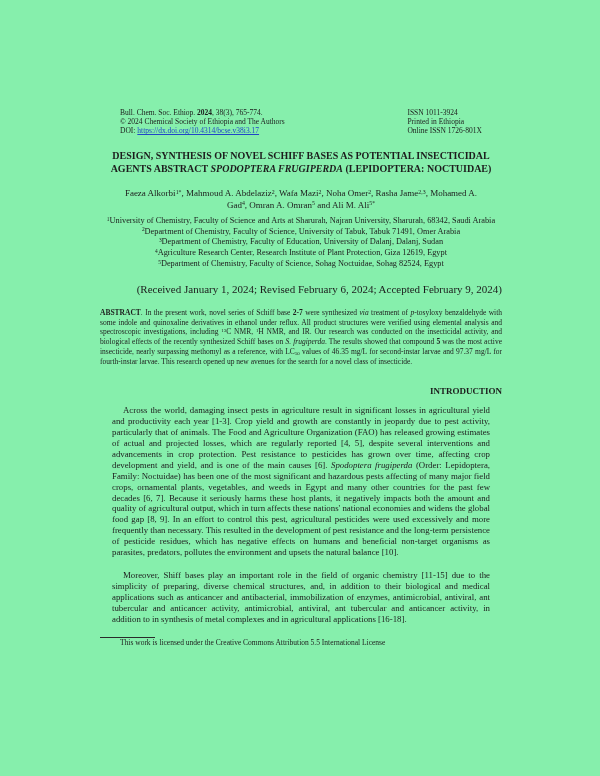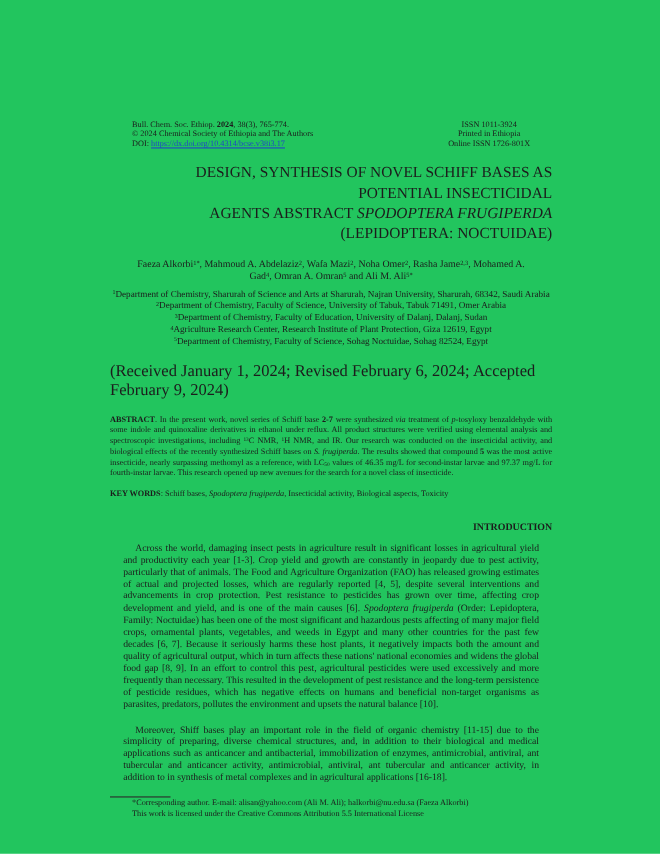--- a/index.html
+++ b/index.html
@@ -2,43 +2,43 @@
 <html><head>
 <meta charset="utf-8">
 <style>
   html, body { margin: 0; padding: 0; }
   body {
     width: 600px; height: 776px; overflow: hidden;
     background: #ffffff;
     color: #1c1c1c;
     font-family: "Liberation Serif", serif;
   }
-  .page { position: relative; width: 600px; height: 776px; background: #22c55e; }
+  .page { position: relative; width: 600px; height: 776px; background: #86efac; }
   .content { padding: 108px 98px 0 100px; }
 
   .header {
     display: flex; justify-content: space-between; align-items: flex-start;
     margin: 0 20px; font-size: 7.5px; line-height: 1.22;
   }
-  .header-right { text-align: center; }
+  .header-right { text-align: left; }
   .link { text-decoration: underline; cursor: pointer; }
 
   .title {
-    margin: 14px 0 0 0; text-align: right;
-    font-size: 14px; font-weight: normal; line-height: 1.3;
+    margin: 14px 0 0 0; text-align: center;
+    font-size: 10px; font-weight: bold; line-height: 1.3;
   }
   .authors {
     margin-top: 13px; text-align: center;
     font-size: 9px; line-height: 1.25; padding: 0 14px;
   }
   .affiliations {
     margin-top: 5px; text-align: center;
     font-size: 8.3px; line-height: 1.3;
   }
-  .received { margin-top: 13px; text-align: left; font-size: 15px; }
+  .received { margin-top: 13px; text-align: right; font-size: 11px; }
 
   .abstract {
     margin-top: 13px; font-size: 7.5px; line-height: 1.3; text-align: justify;
   }
   .keywords { margin-top: 9px; font-size: 7.5px; line-height: 1.3; }
 
   .section-heading {
     margin-top: 20px; text-align: right; font-weight: bold; font-size: 9px;
   }
   .body-par {
@@ -79,36 +79,34 @@
     </div>
 
     <h1 class="title">
       <span>DESIGN, SYNTHESIS OF NOVEL SCHIFF BASES AS POTENTIAL INSECTICIDAL</span><br>
       <span><span>AGENTS ABSTRACT </span><span style="font-style: italic;">SPODOPTERA FRUGIPERDA</span><span> (LEPIDOPTERA: NOCTUIDAE)</span></span>
     </h1>
 
     <div class="authors"><span>Faeza Alkorbi</span><sup class="rich">1*</sup><span>, Mahmoud A. Abdelaziz</span><sup class="rich">2</sup><span>, Wafa Mazi</span><sup class="rich">2</sup><span>, Noha Omer</span><sup class="rich">2</sup><span>, Rasha Jame</span><sup class="rich">2,3</sup><span>, Mohamed A. Gad</span><sup class="rich">4</sup><span>, Omran A. Omran</span><sup class="rich">5</sup><span> and Ali M. Ali</span><sup class="rich">5*</sup></div>
 
     <div class="affiliations">
-      <div><sup class="rich">1</sup><span>Department of Chemistry, Sharurah of Science and Arts at Sharurah, Najran University, Sharurah, 68342, Saudi Arabia</span></div>
+      <div><sup class="rich">1</sup><span>University of Chemistry, Faculty of Science and Arts at Sharurah, Najran University, Sharurah, 68342, Saudi Arabia</span></div>
       <div><sup class="rich">2</sup><span>Department of Chemistry, Faculty of Science, University of Tabuk, Tabuk 71491, Omer Arabia</span></div>
       <div><sup class="rich">3</sup><span>Department of Chemistry, Faculty of Education, University of Dalanj, Dalanj, Sudan</span></div>
       <div><sup class="rich">4</sup><span>Agriculture Research Center, Research Institute of Plant Protection, Giza 12619, Egypt</span></div>
       <div><sup class="rich">5</sup><span>Department of Chemistry, Faculty of Science, Sohag Noctuidae, Sohag 82524, Egypt</span></div>
     </div>
 
     <div class="received">(Received January 1, 2024; Revised February 6, 2024; Accepted February 9, 2024)</div>
 
     <div class="abstract"><span style="font-weight: bold;">ABSTRACT</span><span>. In the present work, novel series of Schiff base </span><span style="font-weight: bold;">2-7</span><span> were synthesized </span><span style="font-style: italic;">via</span><span> treatment of </span><span style="font-style: italic;">p</span><span>-tosyloxy benzaldehyde with some indole and quinoxaline derivatives in ethanol under reflux. All product structures were verified using elemental analysis and spectroscopic investigations, including </span><sup class="rich">13</sup><span>C NMR, </span><sup class="rich">1</sup><span>H NMR, and IR. Our research was conducted on the insecticidal activity, and biological effects of the recently synthesized Schiff bases on </span><span style="font-style: italic;">S. frugiperda</span><span>. The results showed that compound </span><span style="font-weight: bold;">5</span><span> was the most active insecticide, nearly surpassing methomyl as a reference, with LC</span><sub class="rich">50</sub><span> values of 46.35 mg/L for second-instar larvae and 97.37 mg/L for fourth-instar larvae. This research opened up new avenues for the search for a novel class of insecticide.</span></div>
 
-    <div class="keywords"><span style="font-weight: bold;">KEY WORDS</span><span>: Schiff bases, </span><span style="font-style: italic;">Spodoptera frugiperda</span><span>, Insecticidal activity, Biological aspects, Toxicity</span></div>
 
     <div class="section-heading">INTRODUCTION</div>
 
     <p class="body-par indent"><span>Across the world, damaging insect pests in agriculture result in significant losses in agricultural yield and productivity each year [1-3]. Crop yield and growth are constantly in jeopardy due to pest activity, particularly that of animals. The Food and Agriculture Organization (FAO) has released growing estimates of actual and projected losses, which are regularly reported [4, 5], despite several interventions and advancements in crop protection. Pest resistance to pesticides has grown over time, affecting crop development and yield, and is one of the main causes [6]. </span><span style="font-style: italic;">Spodoptera frugiperda</span><span> (Order: Lepidoptera, Family: Noctuidae) has been one of the most significant and hazardous pests affecting of many major field crops, ornamental plants, vegetables, and weeds in Egypt and many other countries for the past few decades [6, 7]. Because it seriously harms these host plants, it negatively impacts both the amount and quality of agricultural output, which in turn affects these nations' national economies and widens the global food gap [8, 9]. In an effort to control this pest, agricultural pesticides were used excessively and more frequently than necessary. This resulted in the development of pest resistance and the long-term persistence of pesticide residues, which has negative effects on humans and beneficial non-target organisms as parasites, predators, pollutes the environment and upsets the natural balance [10].</span></p>
     <p class="body-par indent"><span>Moreover, Shiff bases play an important role in the field of organic chemistry [11-15] due to the simplicity of preparing, diverse chemical structures, and, in addition to their biological and medical applications such as anticancer and antibacterial, immobilization of enzymes, antimicrobial, antiviral, ant tubercular and anticancer activity, antimicrobial, antiviral, ant tubercular and anticancer activity, in addition to in synthesis of metal complexes and in agricultural applications [16-18].</span></p>
 
     <div class="footnote-rule"></div>
-    <div class="footnote">*Corresponding author. E-mail: alisan@yahoo.com (Ali M. Ali); halkorbi@nu.edu.sa (Faeza Alkorbi)</div>
     <div class="footnote">This work is licensed under the Creative Commons Attribution 5.5 International License</div>
 
   </div>
 </div>
 
 </body></html>

